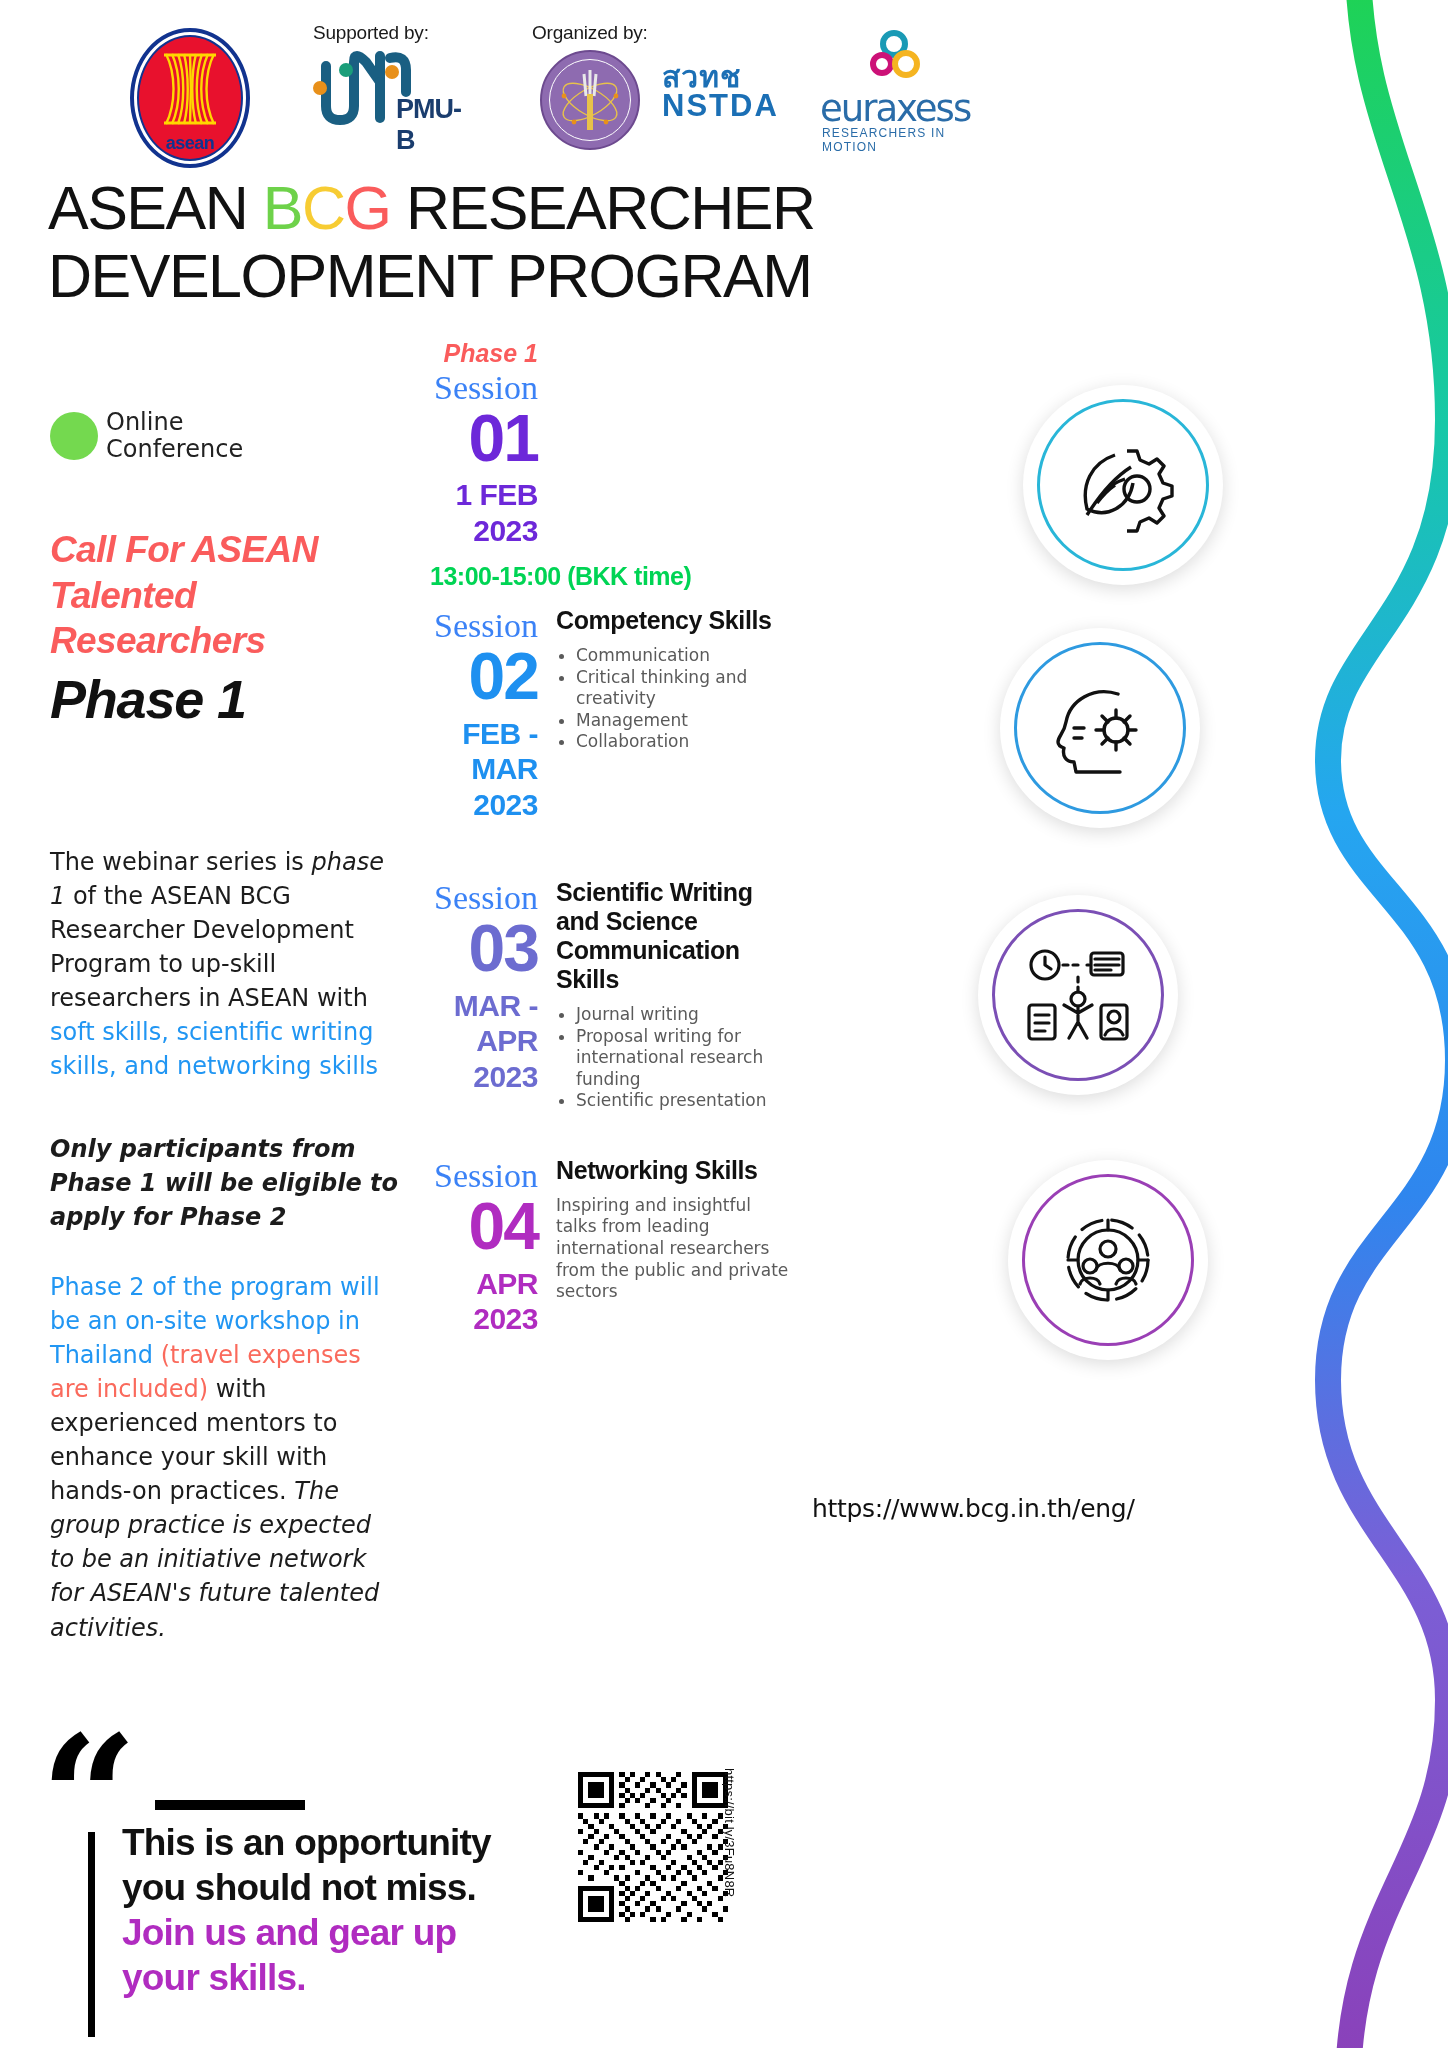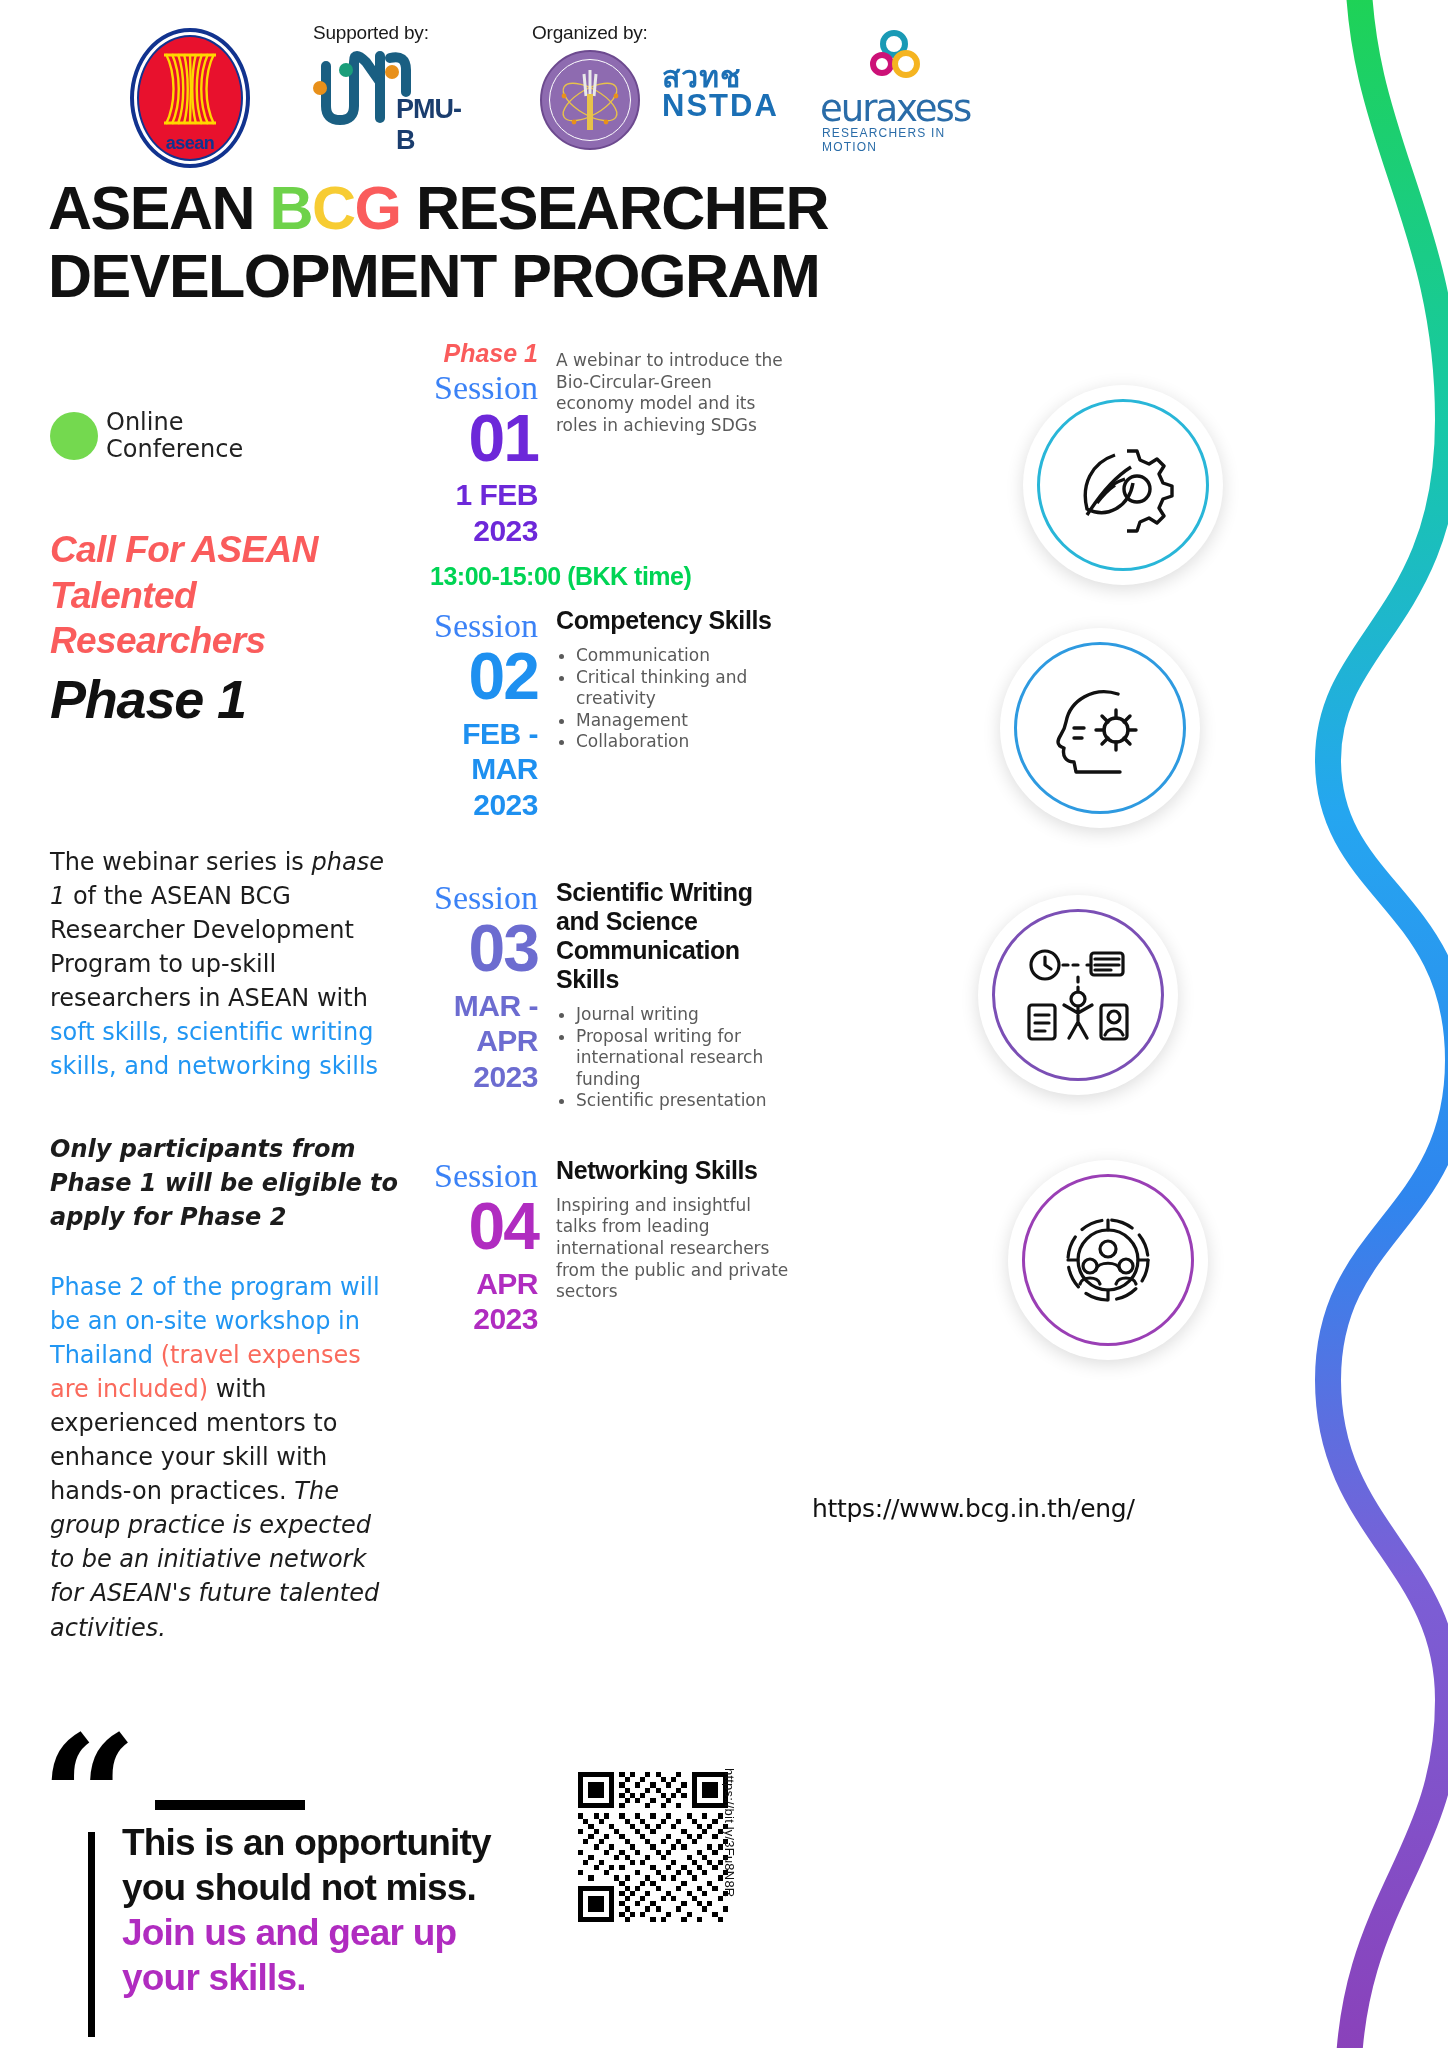--- a/index.html
+++ b/index.html
@@ -63,21 +63,21 @@
     font-family: "DejaVu Sans", sans-serif;
   }
   .eura-sub {
     position: absolute; left: 2px; top: 94px; width: 140px;
     font-size: 12px; color: #2a6ca8; letter-spacing: 1.2px;
   }
 
   
   .title {
     position: absolute; left: 48px; top: 174px; width: 1000px;
-    font-size: 61px; font-weight: bold; line-height: 1.12;
+    font-size: 61px; font-weight: normal; line-height: 1.12;
     letter-spacing: -1.5px; color: #111111;
     font-family: "Liberation Sans", sans-serif;
   }
   .t-b { color: #6ed24a; }
   .t-c { color: #f7cc33; }
   .t-g { color: #fa5c5c; }
 
   
   .online-wrap { position: absolute; left: 50px; top: 409px; display: flex; align-items: center; gap: 8px; }
   .online-dot { width: 48px; height: 48px; border-radius: 50%; background: #74d94f; flex: 0 0 auto; }
@@ -280,21 +280,20 @@
 
   <div class="ses" style="margin-bottom:58px">
     <div class="ses-left">
       <div class="ses-phase">Phase 1</div>
       <div class="ses-word">Session</div>
       <div class="ses-num c-green">01</div>
       <div class="ses-date c-green" style="white-space:pre-line;margin-top:8px">1 FEB
 2023</div>
     </div>
     <div class="ses-right">
-      <div class="ses-desc">A webinar to introduce the Bio-Circular-Green economy model and its roles in achieving SDGs</div>
     </div>
   </div>
   <div class="ses-time" style="position:absolute;left:10px;top:222px">13:00-15:00 (BKK time)</div>
 
   <div class="ses" style="margin-bottom:56px">
     <div class="ses-left">
       <div class="ses-word">Session</div>
       <div class="ses-num c-blue">02</div>
       <div class="ses-date c-blue" style="white-space:pre-line;margin-top:8px">FEB -
 MAR

